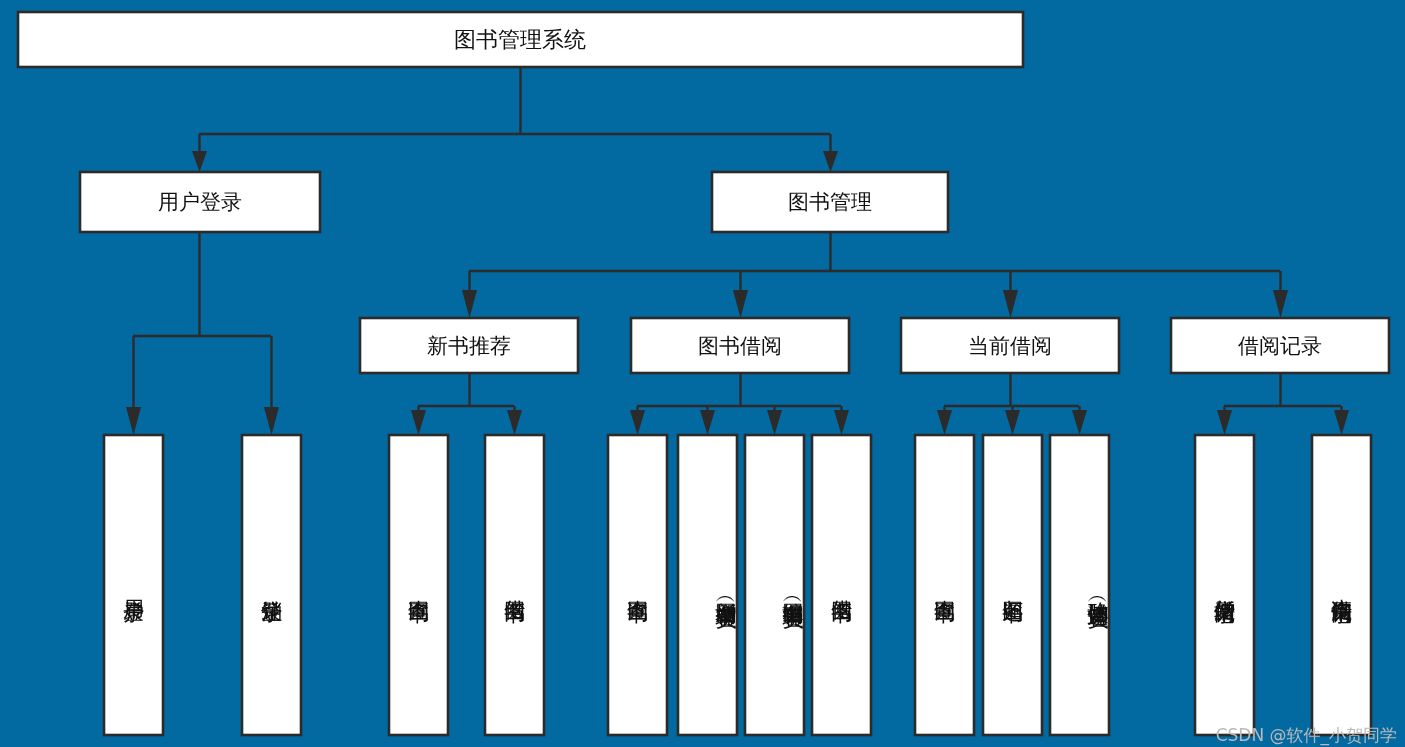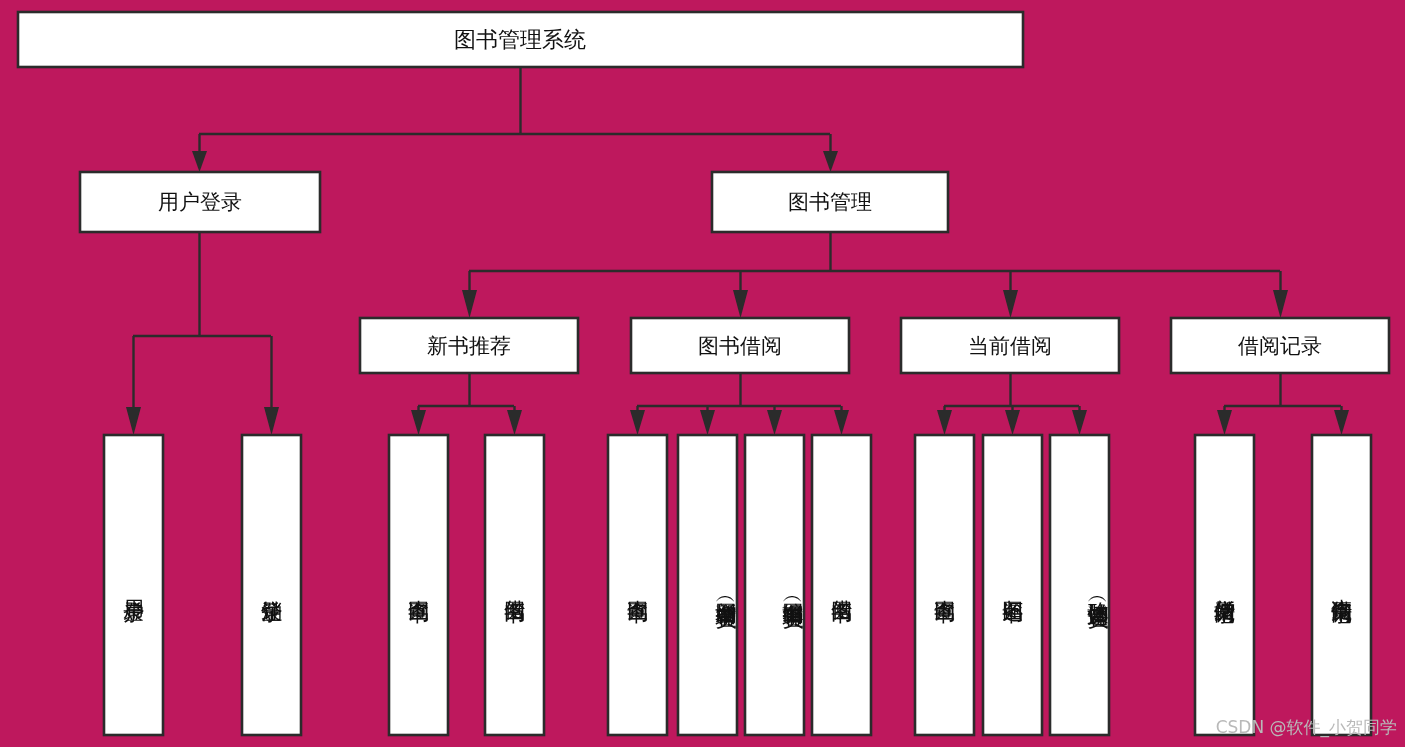--- a/index.html
+++ b/index.html
@@ -10,21 +10,21 @@
   body {
     width: 1405px;
     height: 747px;
     font-family: "DejaVu Sans", "Liberation Sans", sans-serif;
     overflow: hidden;
   }
   #diagram-root {
     position: relative;
     width: 1405px;
     height: 747px;
-    background: #be185d;
+    background: #0369a1;
   }
   svg.flow {
     position: absolute;
     top: 0;
     left: 0;
     width: 1405px;
     height: 747px;
   }
   .node-box {
     fill: #ffffff;
@@ -63,21 +63,21 @@
     font-size: 21px;
     line-height: 1.06;
     color: #111111;
     letter-spacing: 1px;
     white-space: nowrap;
     pointer-events: none;
   }
   .watermark {
     position: absolute;
     right: 8px;
-    bottom: 8px;
+    bottom: 0;
     font-family: "DejaVu Sans", "Liberation Sans", sans-serif;
     font-size: 17px;
     color: #b9b9b9;
     white-space: nowrap;
   }
 </style>
 </head>
 <body>
 
 <div id="diagram-root">

